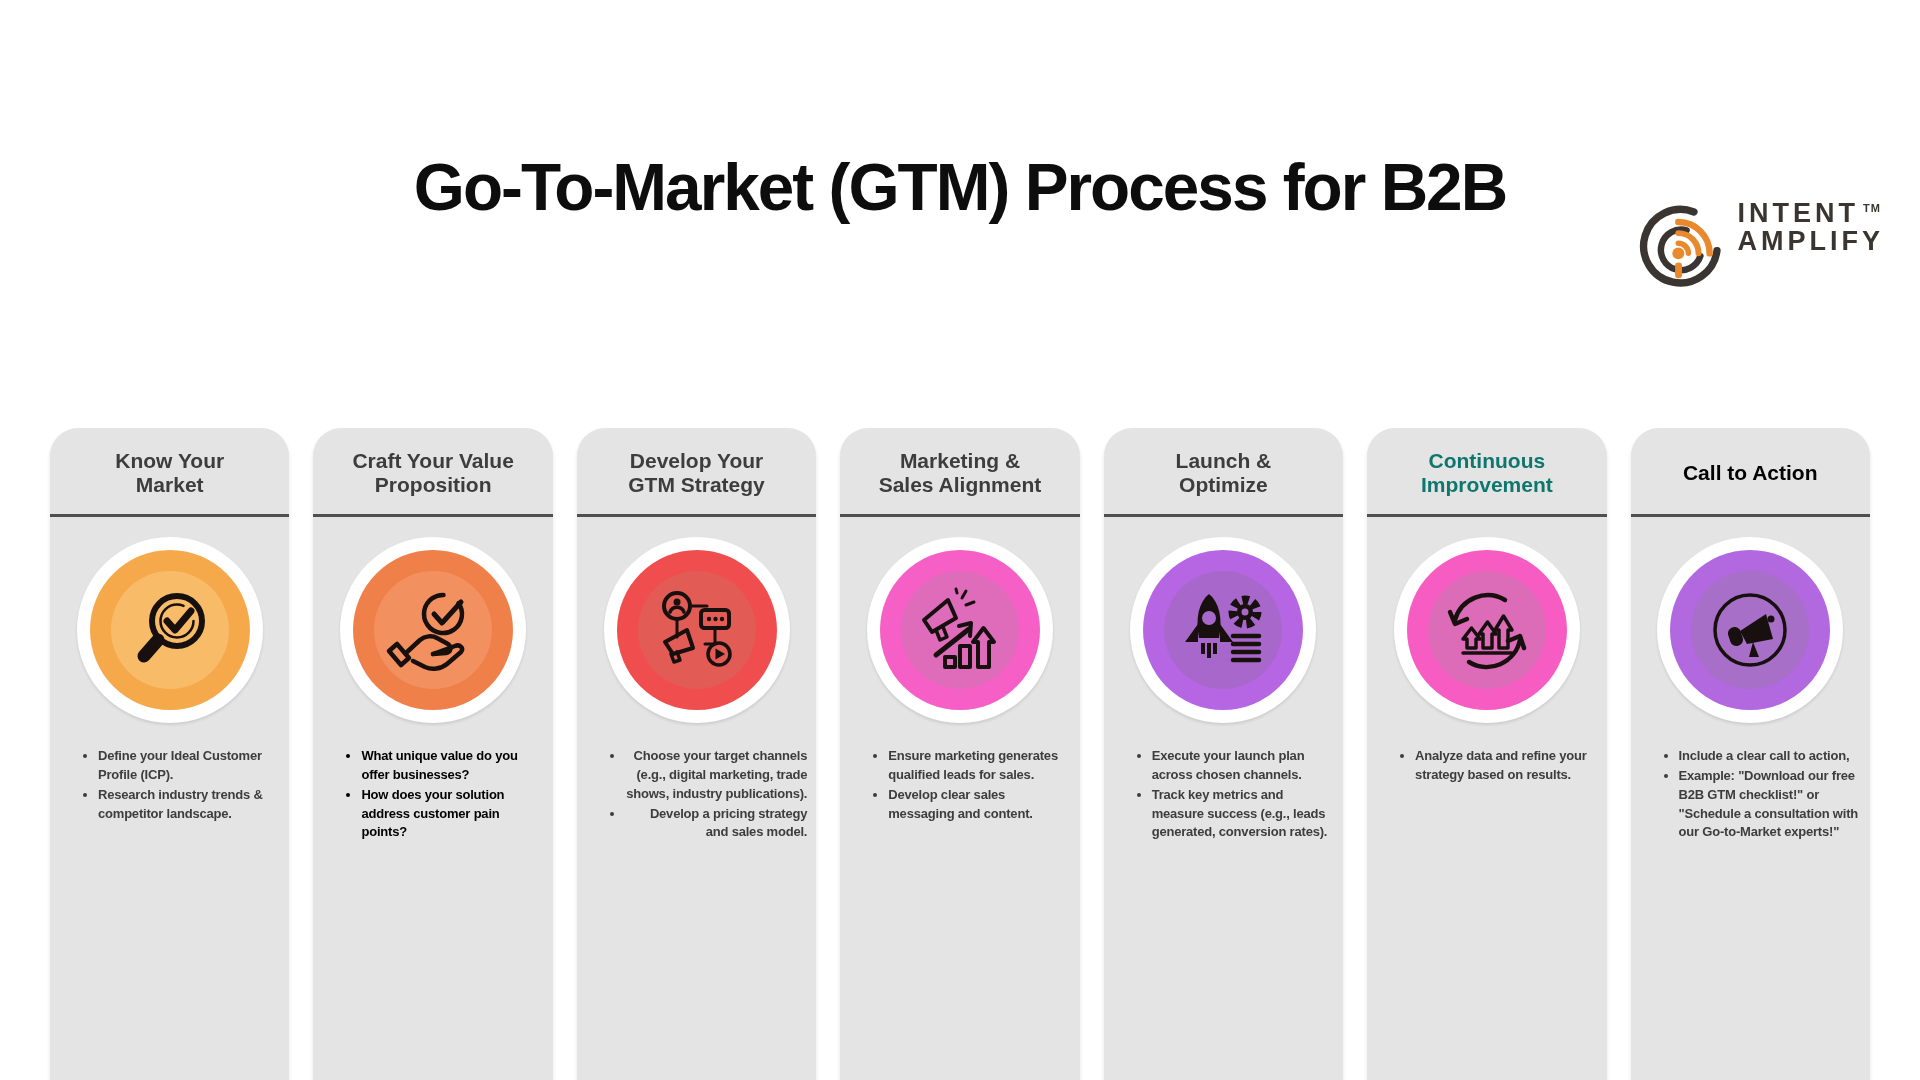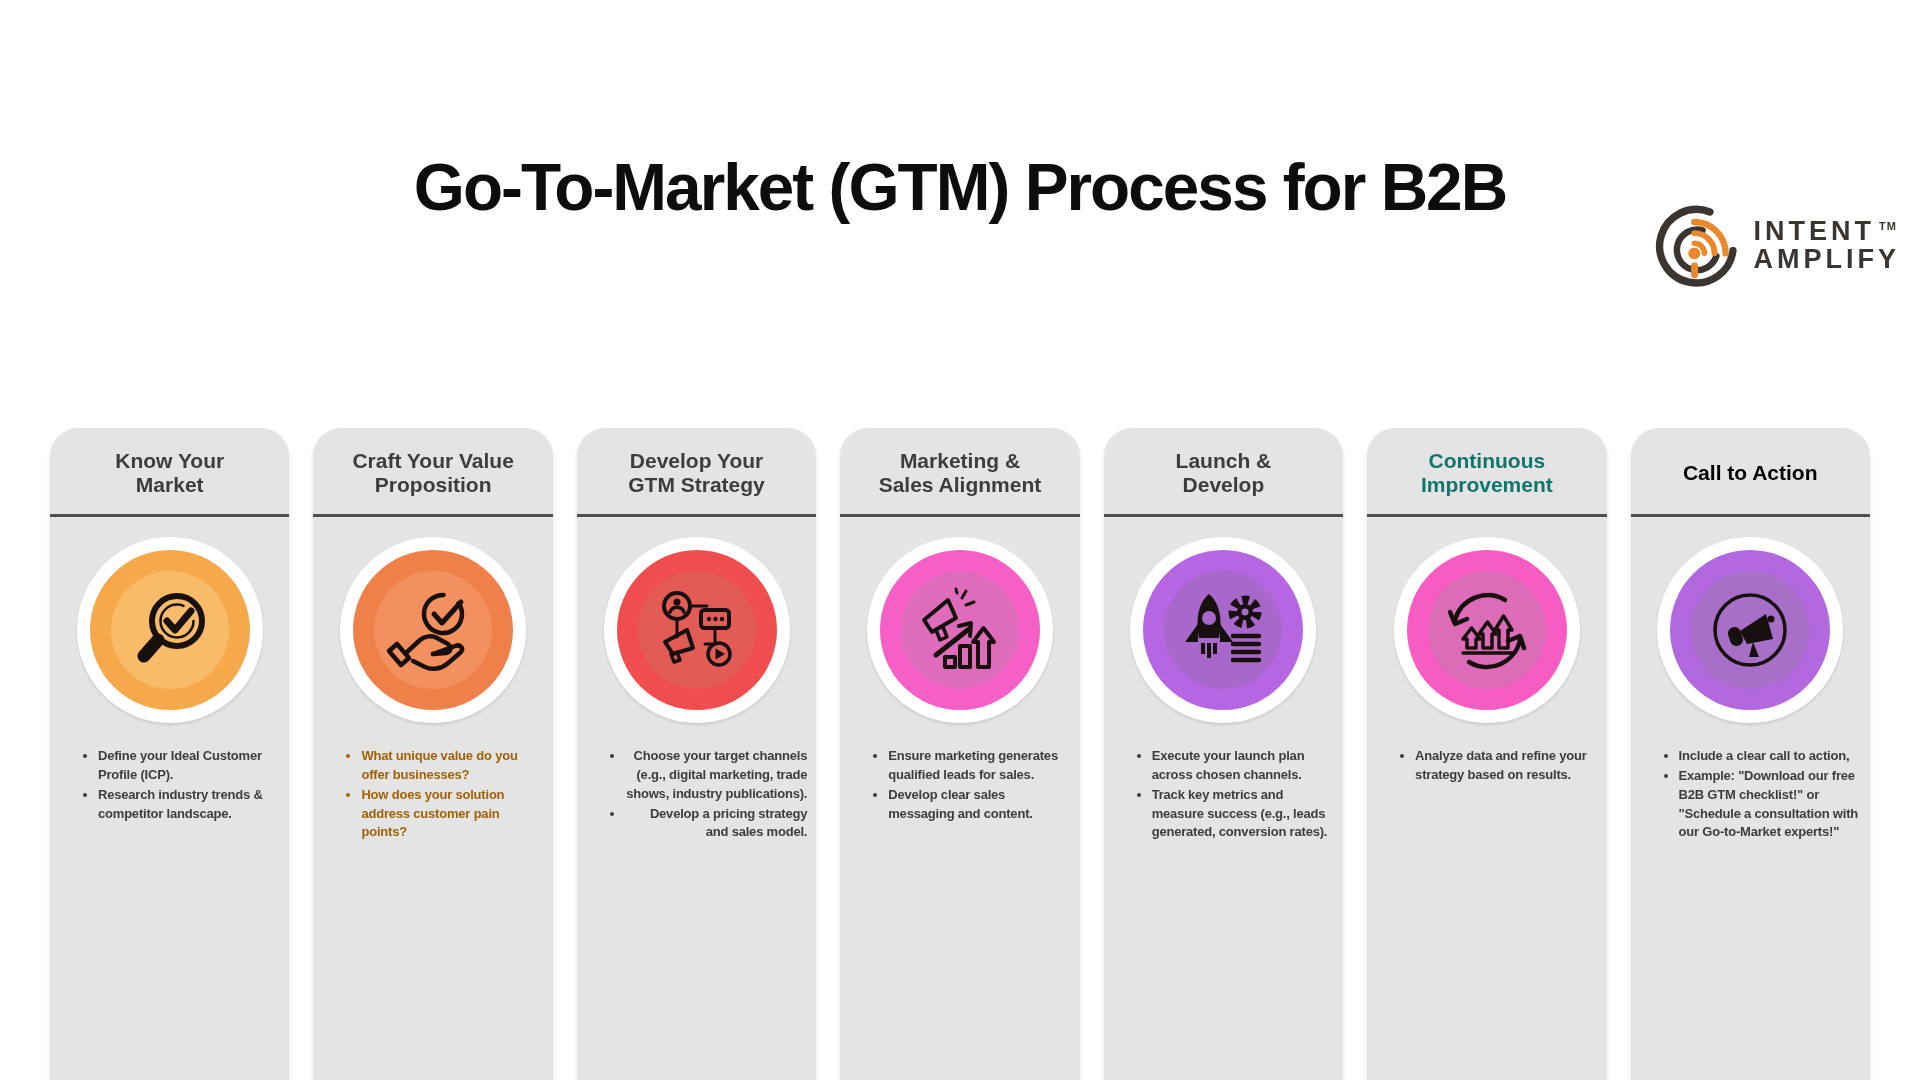--- a/index.html
+++ b/index.html
@@ -1,21 +1,21 @@
 <!DOCTYPE html>
 <html><head>
 <meta charset="utf-8">
 <style>
   * { margin:0; padding:0; box-sizing:border-box; }
   html,body { width:1920px; height:1080px; background:#ffffff; overflow:hidden;
               font-family:"Liberation Sans", sans-serif; }
   .page { position:relative; width:1920px; height:1080px; }
 
   
-  .logo { position:absolute; top:52px; right:20px; display:flex; align-items:center; gap:10px; }
+  .logo { position:absolute; top:52px; right:36px; display:flex; align-items:flex-start; gap:10px; }
   .logo-text { line-height:1.02; color:#3A3531; font-weight:bold; font-size:27px; letter-spacing:4px; }
   .logo-text .tm { font-size:11px; vertical-align:super; letter-spacing:1px; margin-left:4px; }
 
   
   .main-title { margin-top:148px; text-align:center; font-size:67px; font-weight:bold;
                 color:#0d0d0d; letter-spacing:-2px; transform:scaleX(.98); }
 
   
   .row { position:absolute; left:50px; right:50px; top:280px; height:706px;
          display:flex; gap:24px; }
@@ -106,21 +106,21 @@
             <svg width="100" height="100" viewBox="0 0 100 100">
               <circle class="ln" cx="60" cy="34" r="19" stroke-width="4.5" stroke-dasharray="101 18" transform="rotate(-35 60 34)"></circle>
               <path class="ln" d="M51 34 l8 9 l19 -21" stroke-width="5"></path>
               <path class="ln" d="M24 72 l13 -12 c5 -4 12 -5 17 -2 l11 6 c4 3 3 8 -2 9 l-13 1" stroke-width="4.5"></path>
               <path class="ln" d="M50 74 l22 -8 c5 -2 9 2 6 6 l-14 12 c-6 5 -15 6 -22 3 l-12 -6" stroke-width="4.5"></path>
               <path class="ln" d="M14 64 l12 14 -8 7 -12 -14 z" stroke-width="4.5"></path>
             </svg>
           </div>
         </div>
       </div>
-      <ul class="bullets" style="color: #a16207;">
+      <ul class="bullets" style="color: #000000;">
         <li>What unique value do you offer businesses?</li>
         <li>How does your solution address customer pain points?</li>
       </ul>
     </section>
 
     <section class="card" style="background-color: rgb(228, 228, 228);">
       <h2 class="card-head" style="color: rgb(61, 61, 61);">
         <span>Develop Your</span>
         <span>GTM Strategy</span>
       </h2>
@@ -177,21 +177,21 @@
       </div>
       <ul class="bullets" style="color: rgb(61, 61, 61);">
         <li>Ensure marketing generates qualified leads for sales.</li>
         <li>Develop clear sales messaging and content.</li>
       </ul>
     </section>
 
     <section class="card" style="background-color: rgb(228, 228, 228);">
       <h2 class="card-head" style="color: rgb(61, 61, 61);">
         <span>Launch &amp;</span>
-        <span>Develop</span>
+        <span>Optimize</span>
       </h2>
       <div class="divider"></div>
       <div class="badge-wrap">
         <div class="disc-white">
           <div class="disc-outer" style="background-color: rgb(182, 101, 227);">
             <div class="disc-inner" style="background-color: rgb(168, 104, 203);"></div>
             <svg width="100" height="100" viewBox="0 0 100 100">
               <path class="fl" d="M36 14 C46 22 50 38 46 58 H26 C22 38 26 22 36 14 Z"></path>
               <circle cx="36" cy="38" r="7" style="fill: rgb(168, 104, 203);"></circle>
               <path class="fl" d="M25 44 L12 62 L25 62 Z"></path>

